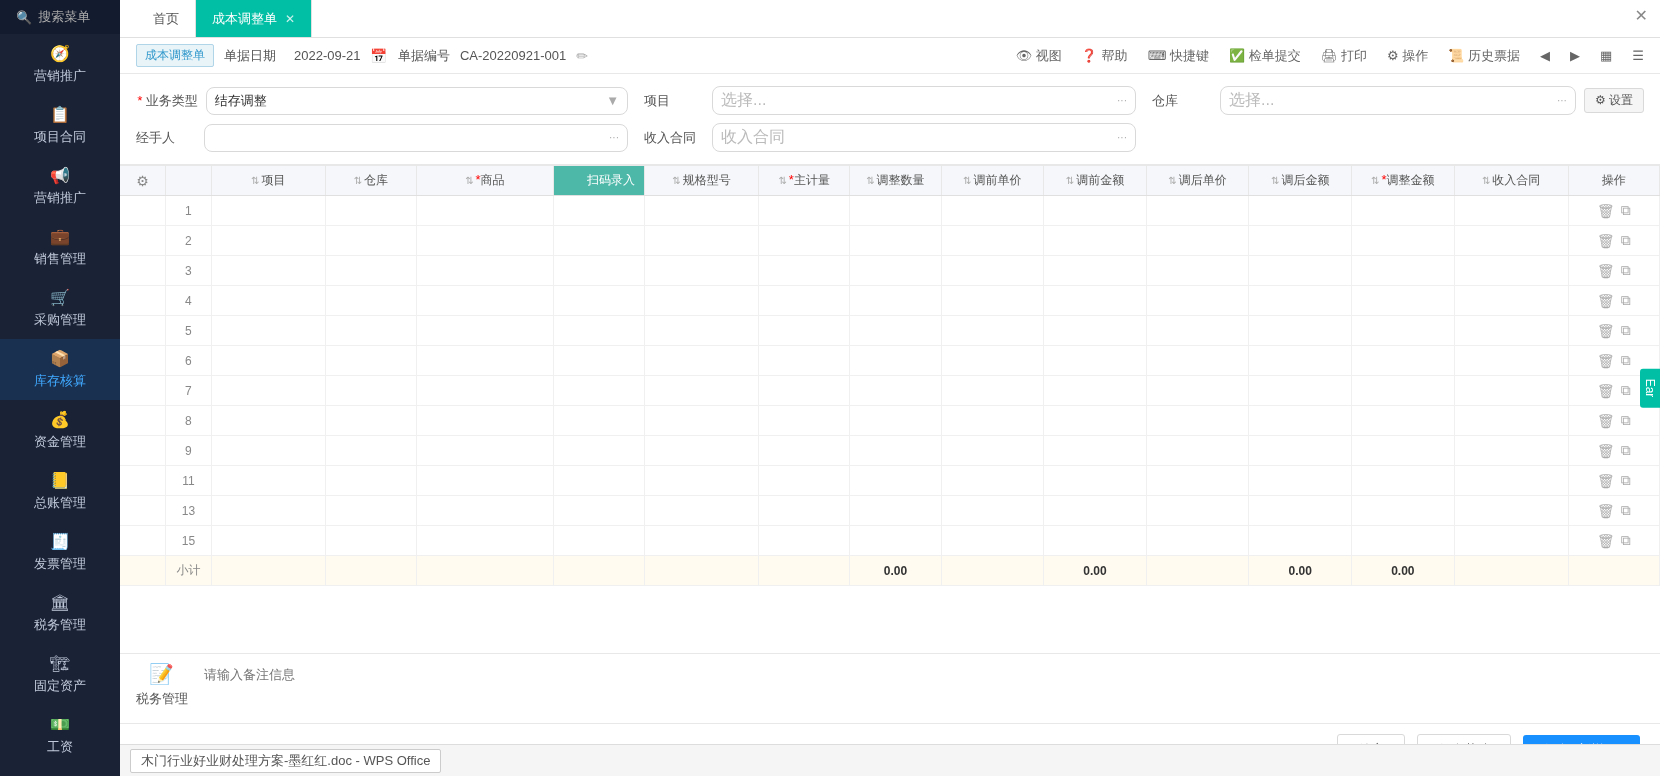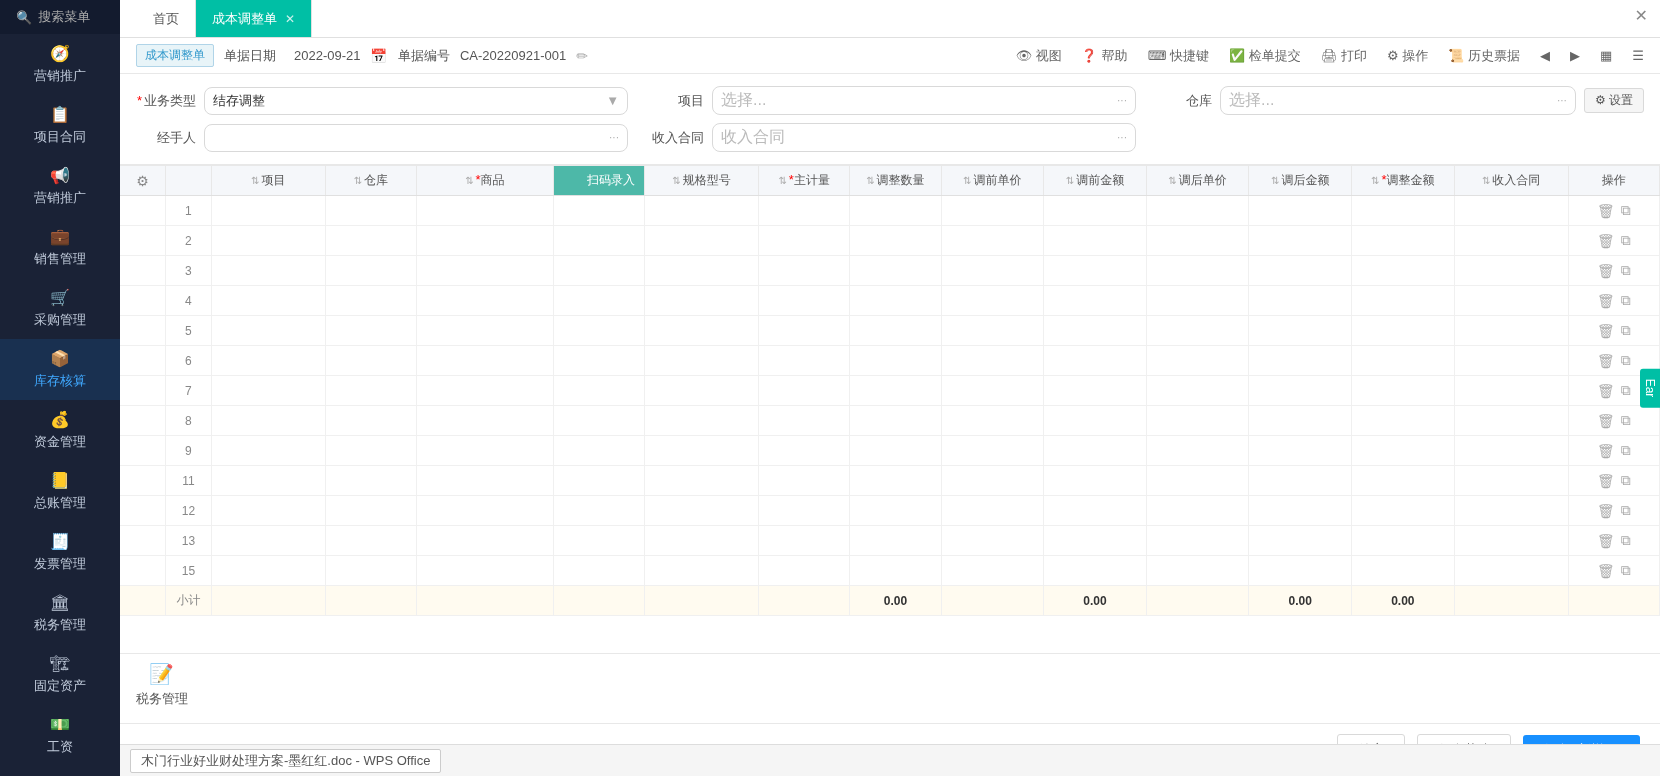--- a/index.html
+++ b/index.html
@@ -140,21 +140,22 @@
       display: flex;
       align-items: center;
       flex: 1;
       gap: 8px;
     }
     .field-label {
       color: #555;
       white-space: nowrap;
       font-size: 13px;
       min-width: 60px;
-      text-align: right;
+      text-align: left;
+      font-family: Liberation Mono, monospace;
     }
     .field-label.required::before {
       content: '*';
       color: red;
       margin-right: 2px;
     }
     .field-input {
       flex: 1;
       display: flex;
       align-items: center;
@@ -778,43 +779,20 @@
       <td></td>
       <td>
         <div class="action-btns">
           <span class="action-btn">🗑</span>
           <span class="action-btn">⧉</span>
         </div>
       </td>
     </tr>
             <tr>
       <td></td>
-      <td class="row-num">12</td>
-      <td></td>
-      <td></td>
-      <td></td>
-      <td></td>
-      <td></td>
-      <td></td>
-      <td></td>
-      <td></td>
-      <td></td>
-      <td></td>
-      <td></td>
-      <td></td>
-      <td></td>
-      <td>
-        <div class="action-btns">
-          <span class="action-btn">🗑</span>
-          <span class="action-btn">⧉</span>
-        </div>
-      </td>
-    </tr>
-            <tr>
-      <td></td>
       <td class="row-num">13</td>
       <td></td>
       <td></td>
       <td></td>
       <td></td>
       <td></td>
       <td></td>
       <td></td>
       <td></td>
       <td></td>
@@ -872,20 +850,21 @@
   </tr>
           </tbody>
       </table>
     </div>
 
     <div class="note-section">
       <div class="note-icon">
         <span class="icon-sym">📝</span>
         <span>税务管理</span>
       </div>
+      <textarea class="note-input" placeholder="请输入备注信息" style=""></textarea>
     </div>
 
     <div class="footer">
       <button class="btn-discard">放弃</button>
       <button class="btn-draft">保存草稿</button>
       <button class="btn-save">
         <span>保存&amp;新增</span>
         <span class="arrow">▲</span>
       </button>
     </div>

